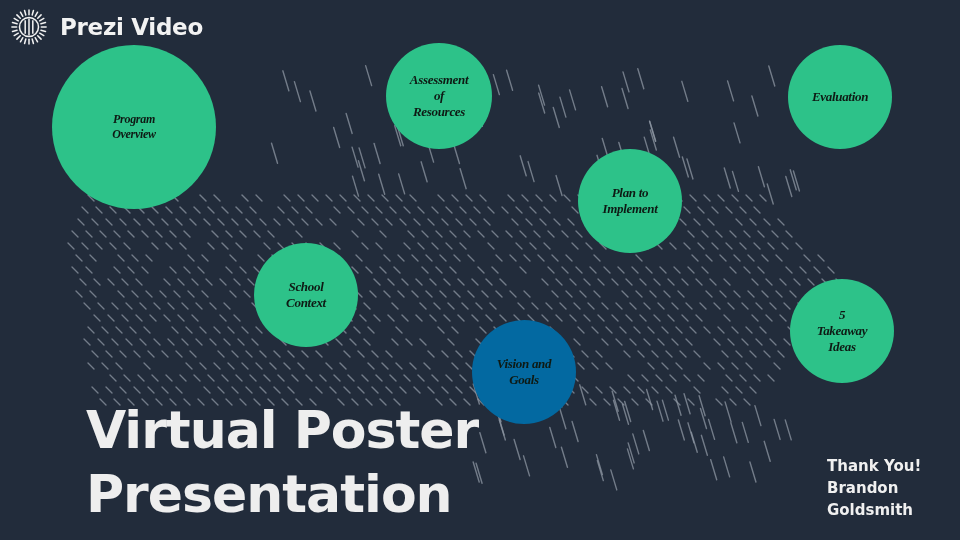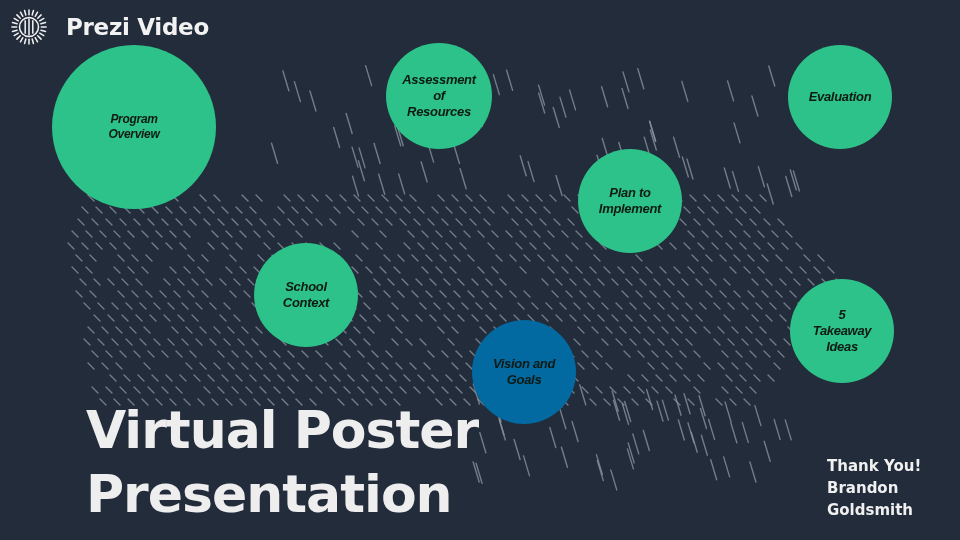--- a/index.html
+++ b/index.html
@@ -1,23 +1,23 @@
 <!DOCTYPE html>
 <html><head>
 <meta charset="utf-8">
 <style>
   html, body { margin:0; padding:0; }
   body { width:960px; height:540px; overflow:hidden; background:#222c3b; position:relative; font-family:"DejaVu Sans", sans-serif; }
   #stage { position:absolute; left:0; top:0; width:960px; height:540px; background:#222c3b; overflow:hidden; }
   #rain { position:absolute; left:0; top:0; width:960px; height:540px; }
-  .logo { position:absolute; left:10px; top:8px; display:flex; align-items:center; gap:18px; z-index:5; }
+  .logo { position:absolute; left:10px; top:8px; display:flex; align-items:center; gap:12px; z-index:5; }
   .logo-mark { width:38px; height:38px; }
   .logo-text { color:#f2f2f2; font-family:"DejaVu Sans", sans-serif; font-weight:bold; font-size:23px; letter-spacing:-0.3px; }
   .topic { position:absolute; border-radius:50%; display:flex; align-items:center; justify-content:center; text-align:center; z-index:3; cursor:pointer; }
-  .topic span { font-family:Liberation Sans, sans-serif; font-style:italic; font-weight:bold; color:#0e1a14; white-space:pre-line; line-height:1.22; letter-spacing:-0.3px; }
+  .topic span { font-family:Liberation Serif, serif; font-style:italic; font-weight:bold; color:#0e1a14; white-space:pre-line; line-height:1.22; letter-spacing:-0.3px; }
   .title { position:absolute; left:86px; top:398px; z-index:4; color:#eeeeee; font-family:"DejaVu Sans", sans-serif; font-weight:bold; font-size:52px; line-height:64px; letter-spacing:-1px; }
   .title div { white-space:nowrap; }
   .credits { position:absolute; left:803px; top:455px; z-index:4; color:#f0f0f0; font-family:"DejaVu Sans", sans-serif; font-weight:bold; font-size:15px; line-height:22px;margin-left:24px; }
 </style>
 </head>
 <body>
 
 <div id="stage">
 
   <svg id="rain" xmlns="http://www.w3.org/2000/svg" width="960" height="540">

